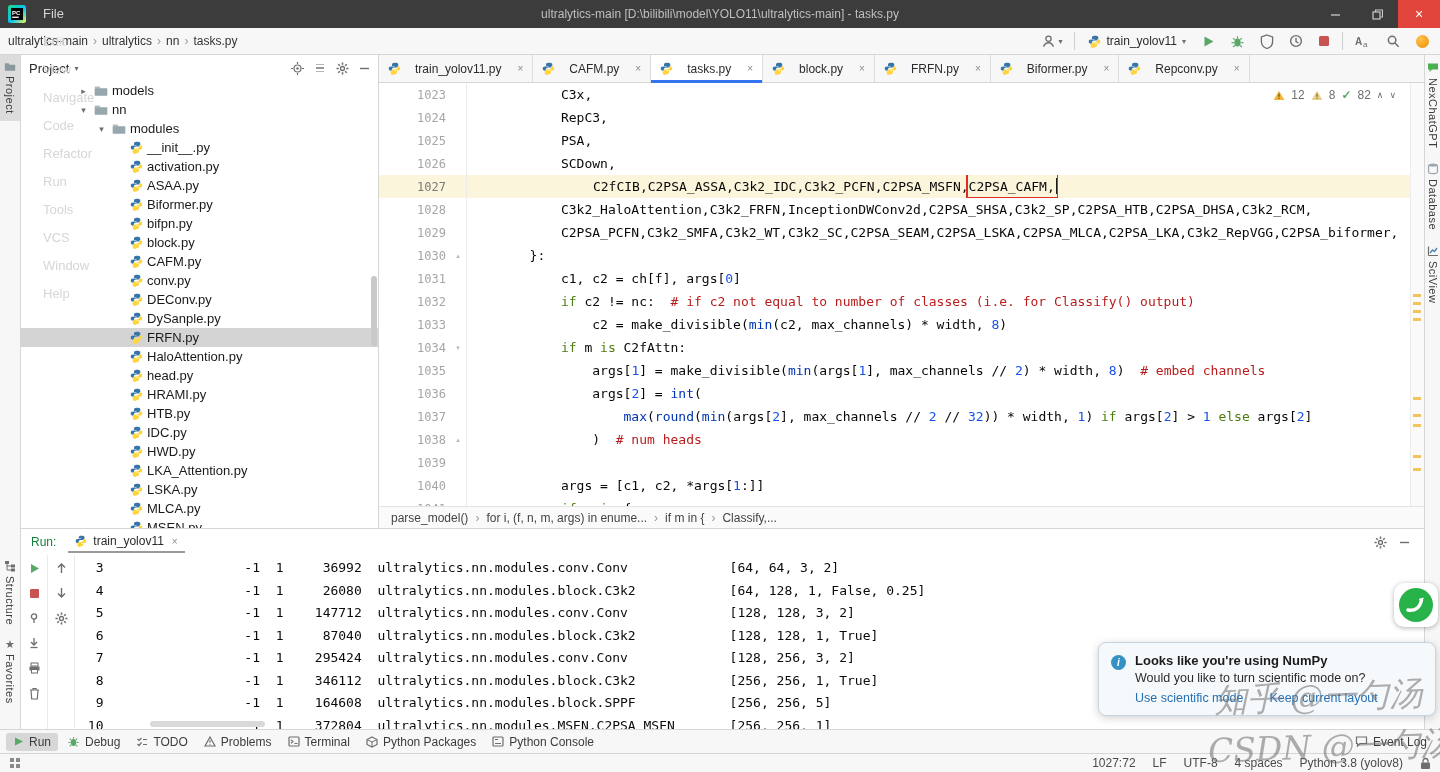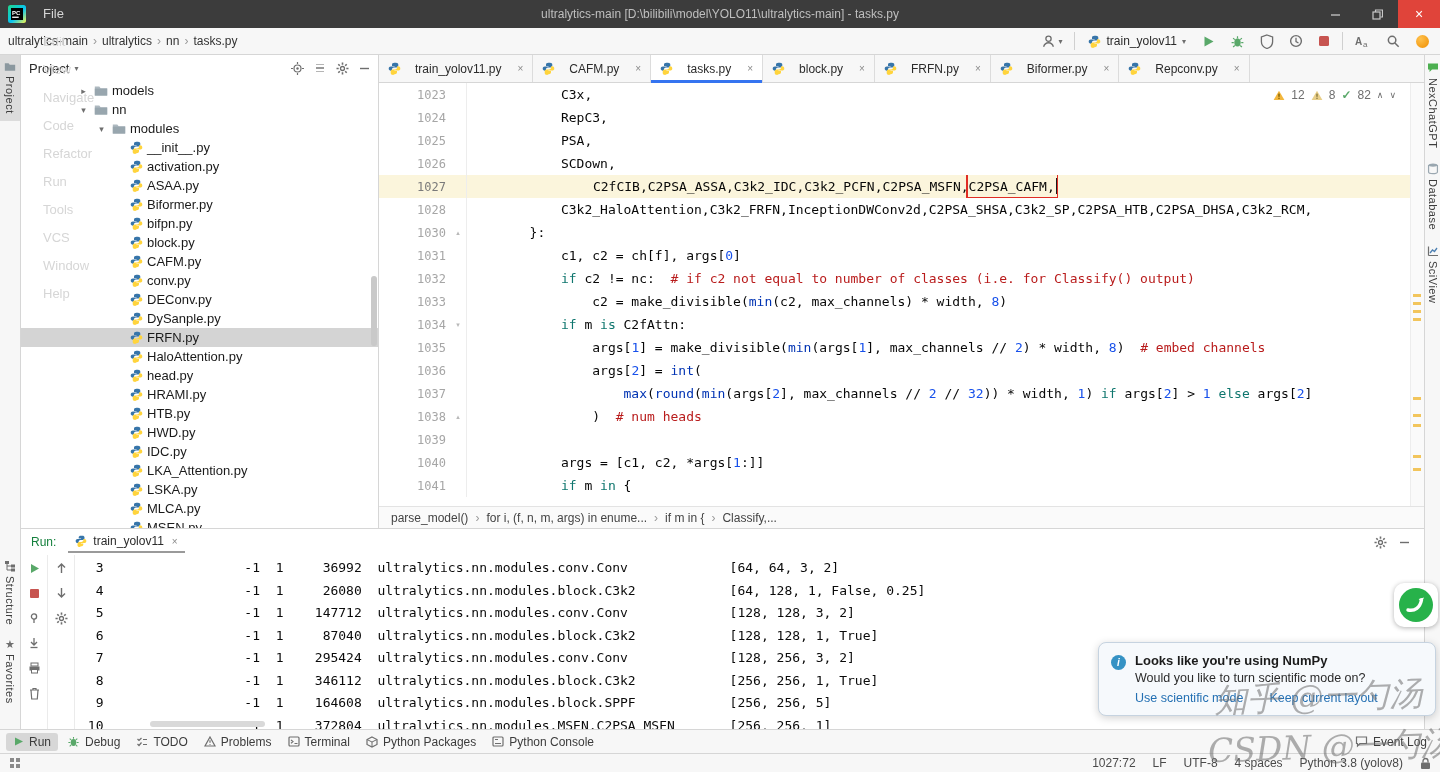--- a/index.html
+++ b/index.html
@@ -63,21 +63,21 @@
   .tab-close { font-size:10px; color:#8a8a8a; margin-left:2px; }
 
   .ed-body { flex:1; min-height:0; position:relative; overflow:hidden; background:#fff; }
   .code-row { height:23px; display:flex; align-items:stretch; }
   .code-row.current { background:#fbf5dc;gap:32px; }
   .gutter { width:88px; flex:none; display:flex; align-items:center; justify-content:flex-end; border-right:1px solid #ededed; }
   .lnum { font:12px "DejaVu Sans Mono",monospace; color:#a6a6a6; padding-right:4px; }
   .current .lnum { color:#7a7a7a; }
   .fold { width:16px; text-align:center; font-size:7px; color:#b9b9b9; }
   .code-text { margin:0; font:13px/23px "DejaVu Sans Mono",monospace; white-space:pre; overflow:hidden; }
-  .p { color:#080808; } .k { color:#0f766e; } .n { color:#1750eb; }
+  .p { color:#080808; } .k { color:#4d7c0f; } .n { color:#1750eb; }
   .c { color:#b91c1c; } .b { color:#0033b3; }
   .box { position:relative; }
   .box::after { content:''; position:absolute; left:-3px; right:-4px; top:-6px; bottom:-5px; border:2px solid #e02d24; pointer-events:none; }
   .caret { display:inline-block; width:2px; height:16px; background:#1a1a1a; vertical-align:-3px; margin-left:1px; }
 
   .inspections { position:absolute; top:4px; right:24px; display:flex; align-items:center; gap:6px; font-size:12px; color:#6e6e6e; background:rgba(255,255,255,.85); padding:1px 4px; }
   .insp-chev { font-size:9px; color:#6e6e6e; }
   .ok { color:#59a869; font-weight:bold; }
 
   .ed-scroll { position:absolute; top:0; right:0; bottom:0; width:14px; background:#fafafa; border-left:1px solid #ededed; }
@@ -500,31 +500,31 @@
                 <span class="tree-label">HTB.py</span>
               </div>
               <div class="tree-row" style="padding-left: 92px;">
                 <span class="chev"></span>
                 <span class="icon">
                   <svg width="13" height="13" viewBox="0 0 13 13">
                     <path d="M6.4.8C4.9.8 4 1.5 4 2.7v1.2h2.6v.5H2.9C1.6 4.4.7 5.3.7 6.6c0 1.3.9 2.2 2.2 2.2h1V7.5c0-1.1 1-2 2.1-2h2.4c1 0 1.9-.8 1.9-1.9V2.7C10.3 1.5 9.4.8 8 .8z" fill="#3775a9"></path>
                     <path d="M6.6 12.2c1.5 0 2.4-.7 2.4-1.9V9.1H6.4v-.5h3.7c1.3 0 2.2-.9 2.2-2.2 0-1.3-.9-2.2-2.2-2.2h-1v1.3c0 1.1-1 2-2.1 2H4.6c-1 0-1.9.8-1.9 1.9v1.6c0 1.2.9 1.9 2.4 1.9z" fill="#ffd43d"></path>
                   </svg>
                 </span>
+                <span class="tree-label">IDC.py</span>
+              </div>
+              <div class="tree-row" style="padding-left: 92px;">
+                <span class="chev"></span>
+                <span class="icon">
+                  <svg width="13" height="13" viewBox="0 0 13 13">
+                    <path d="M6.4.8C4.9.8 4 1.5 4 2.7v1.2h2.6v.5H2.9C1.6 4.4.7 5.3.7 6.6c0 1.3.9 2.2 2.2 2.2h1V7.5c0-1.1 1-2 2.1-2h2.4c1 0 1.9-.8 1.9-1.9V2.7C10.3 1.5 9.4.8 8 .8z" fill="#3775a9"></path>
+                    <path d="M6.6 12.2c1.5 0 2.4-.7 2.4-1.9V9.1H6.4v-.5h3.7c1.3 0 2.2-.9 2.2-2.2 0-1.3-.9-2.2-2.2-2.2h-1v1.3c0 1.1-1 2-2.1 2H4.6c-1 0-1.9.8-1.9 1.9v1.6c0 1.2.9 1.9 2.4 1.9z" fill="#ffd43d"></path>
+                  </svg>
+                </span>
                 <span class="tree-label">HWD.py</span>
-              </div>
-              <div class="tree-row" style="padding-left: 92px;">
-                <span class="chev"></span>
-                <span class="icon">
-                  <svg width="13" height="13" viewBox="0 0 13 13">
-                    <path d="M6.4.8C4.9.8 4 1.5 4 2.7v1.2h2.6v.5H2.9C1.6 4.4.7 5.3.7 6.6c0 1.3.9 2.2 2.2 2.2h1V7.5c0-1.1 1-2 2.1-2h2.4c1 0 1.9-.8 1.9-1.9V2.7C10.3 1.5 9.4.8 8 .8z" fill="#3775a9"></path>
-                    <path d="M6.6 12.2c1.5 0 2.4-.7 2.4-1.9V9.1H6.4v-.5h3.7c1.3 0 2.2-.9 2.2-2.2 0-1.3-.9-2.2-2.2-2.2h-1v1.3c0 1.1-1 2-2.1 2H4.6c-1 0-1.9.8-1.9 1.9v1.6c0 1.2.9 1.9 2.4 1.9z" fill="#ffd43d"></path>
-                  </svg>
-                </span>
-                <span class="tree-label">IDC.py</span>
               </div>
               <div class="tree-row" style="padding-left: 92px;">
                 <span class="chev"></span>
                 <span class="icon">
                   <svg width="13" height="13" viewBox="0 0 13 13">
                     <path d="M6.4.8C4.9.8 4 1.5 4 2.7v1.2h2.6v.5H2.9C1.6 4.4.7 5.3.7 6.6c0 1.3.9 2.2 2.2 2.2h1V7.5c0-1.1 1-2 2.1-2h2.4c1 0 1.9-.8 1.9-1.9V2.7C10.3 1.5 9.4.8 8 .8z" fill="#3775a9"></path>
                     <path d="M6.6 12.2c1.5 0 2.4-.7 2.4-1.9V9.1H6.4v-.5h3.7c1.3 0 2.2-.9 2.2-2.2 0-1.3-.9-2.2-2.2-2.2h-1v1.3c0 1.1-1 2-2.1 2H4.6c-1 0-1.9.8-1.9 1.9v1.6c0 1.2.9 1.9 2.4 1.9z" fill="#ffd43d"></path>
                   </svg>
                 </span>
                 <span class="tree-label">LKA_Attention.py</span>
@@ -672,20 +672,27 @@
                     <span class="fold"></span>
                   </div>
                   <pre class="code-text"><span class="p">            C2fCIB,C2PSA_ASSA,C3k2_IDC,C3k2_PCFN,C2PSA_MSFN,</span><span class="p box">C2PSA_CAFM,</span><span class="caret"></span></pre>
                 </div>
                 <div class="code-row">
                   <div class="gutter">
                     <span class="lnum">1028</span>
                     <span class="fold"></span>
                   </div>
                   <pre class="code-text"><span class="p">            C3k2_HaloAttention,C3k2_FRFN,InceptionDWConv2d,C2PSA_SHSA,C3k2_SP,C2PSA_HTB,C2PSA_DHSA,C3k2_RCM,</span></pre>
+                </div>
+                <div class="code-row">
+                  <div class="gutter">
+                    <span class="lnum">1029</span>
+                    <span class="fold"></span>
+                  </div>
+                  <pre class="code-text"><span class="p">            C2PSA_PCFN,C3k2_SMFA,C3k2_WT,C3k2_SC,C2PSA_SEAM,C2PSA_LSKA,C2PSA_MLCA,C2PSA_LKA,C3k2_RepVGG,C2PSA_biformer,</span></pre>
                 </div>
                 <div class="code-row">
                   <div class="gutter">
                     <span class="lnum">1030</span>
                     <span class="fold">▴</span>
                   </div>
                   <pre class="code-text"><span class="p">        }:</span></pre>
                 </div>
                 <div class="code-row">
                   <div class="gutter">

